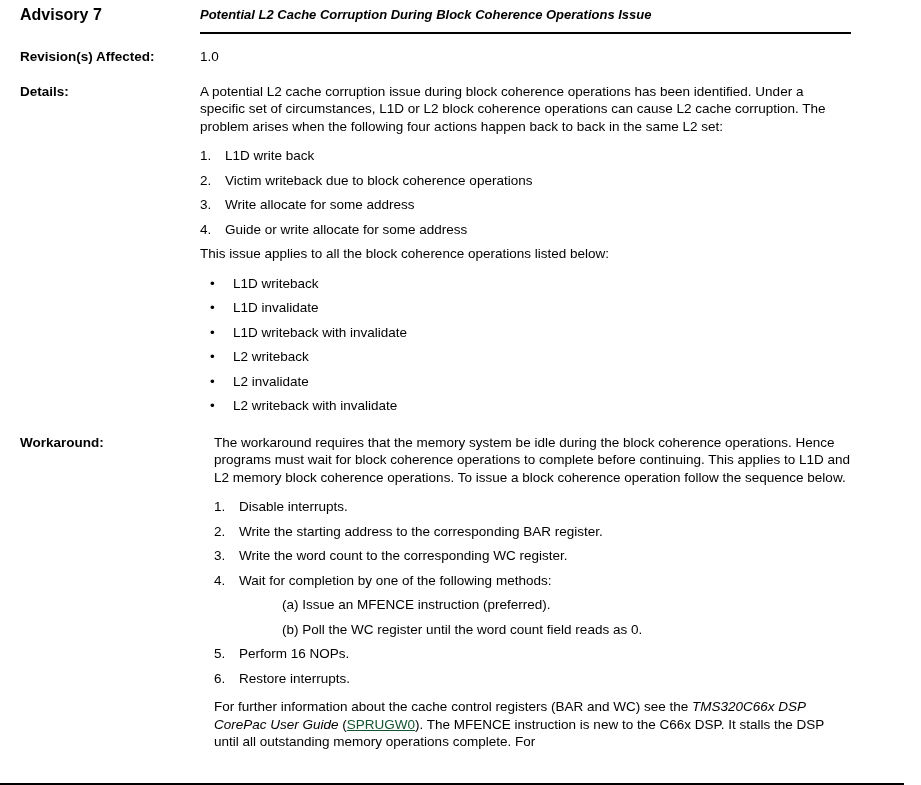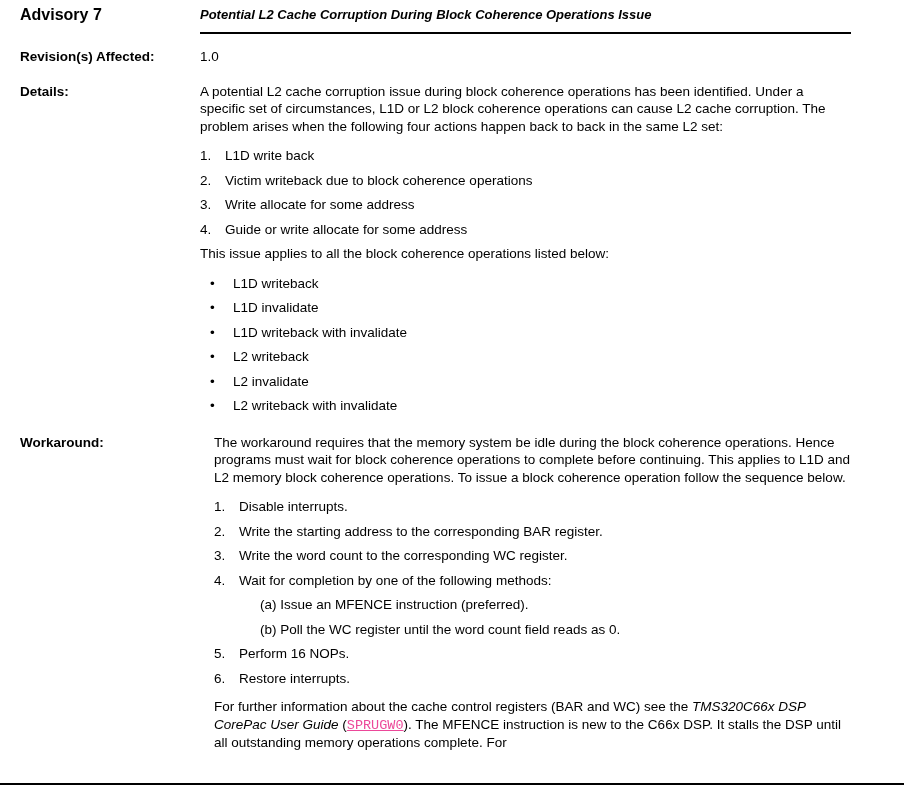--- a/index.html
+++ b/index.html
@@ -39,24 +39,24 @@
   .para{margin:0;}
   .olist{margin-top:12px;}
   .oli{display:flex;margin-bottom:7px;}
   .oli .num{width:25px;flex:0 0 25px;}
   .oli .itxt{flex:1;}
   .applies{margin-top:4px;margin-bottom:12px;}
   .blist{margin-top:0;}
   .bli{display:flex;padding-left:10px;margin-bottom:7px;}
   .bli .mark{width:23px;flex:0 0 23px;}
   .sublist{margin:0 0 0 46px;}
-  .subli{margin-bottom:7px;}
+  .subli{margin-bottom:7px;margin-left:22px;}
   .footer-para{margin-top:11px;}
   .footer-para .guide{font-style:italic;}
-  a.doclink{color:#ec4899;text-decoration:underline;cursor:pointer;font-family:Liberation Mono, monospace;}
+  a.doclink{color:#14532d;text-decoration:underline;cursor:pointer;}
   .bottom-rule{
     position:absolute;left:0;bottom:0;width:921px;height:2px;
     background:#000000;
   }
 </style>
 </head>
 <body>
 
 <div class="page">
 

